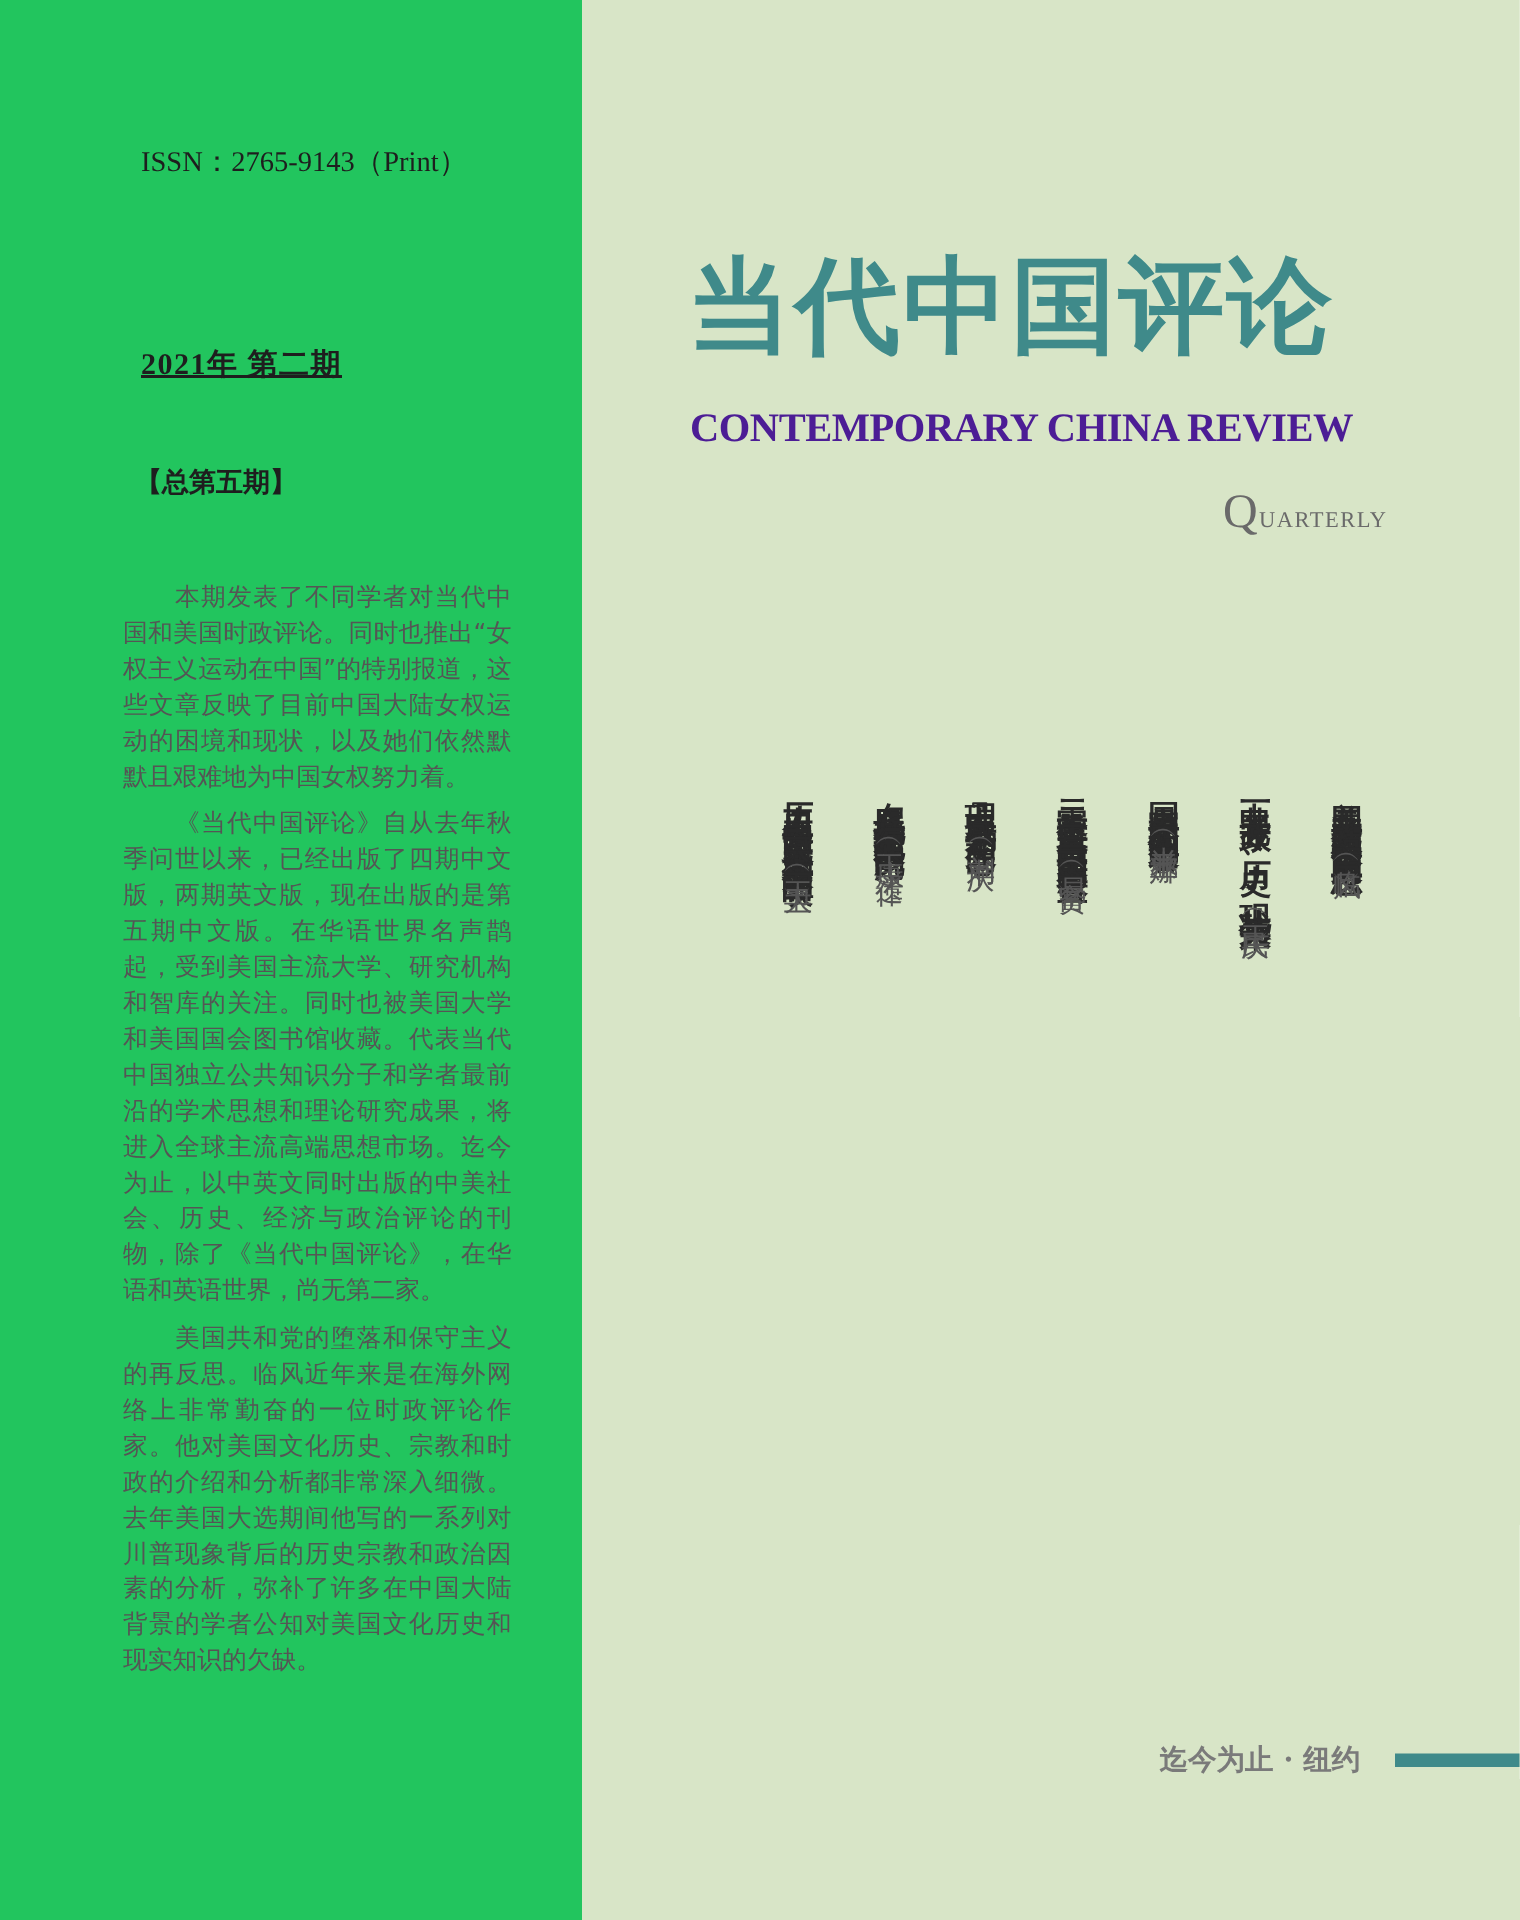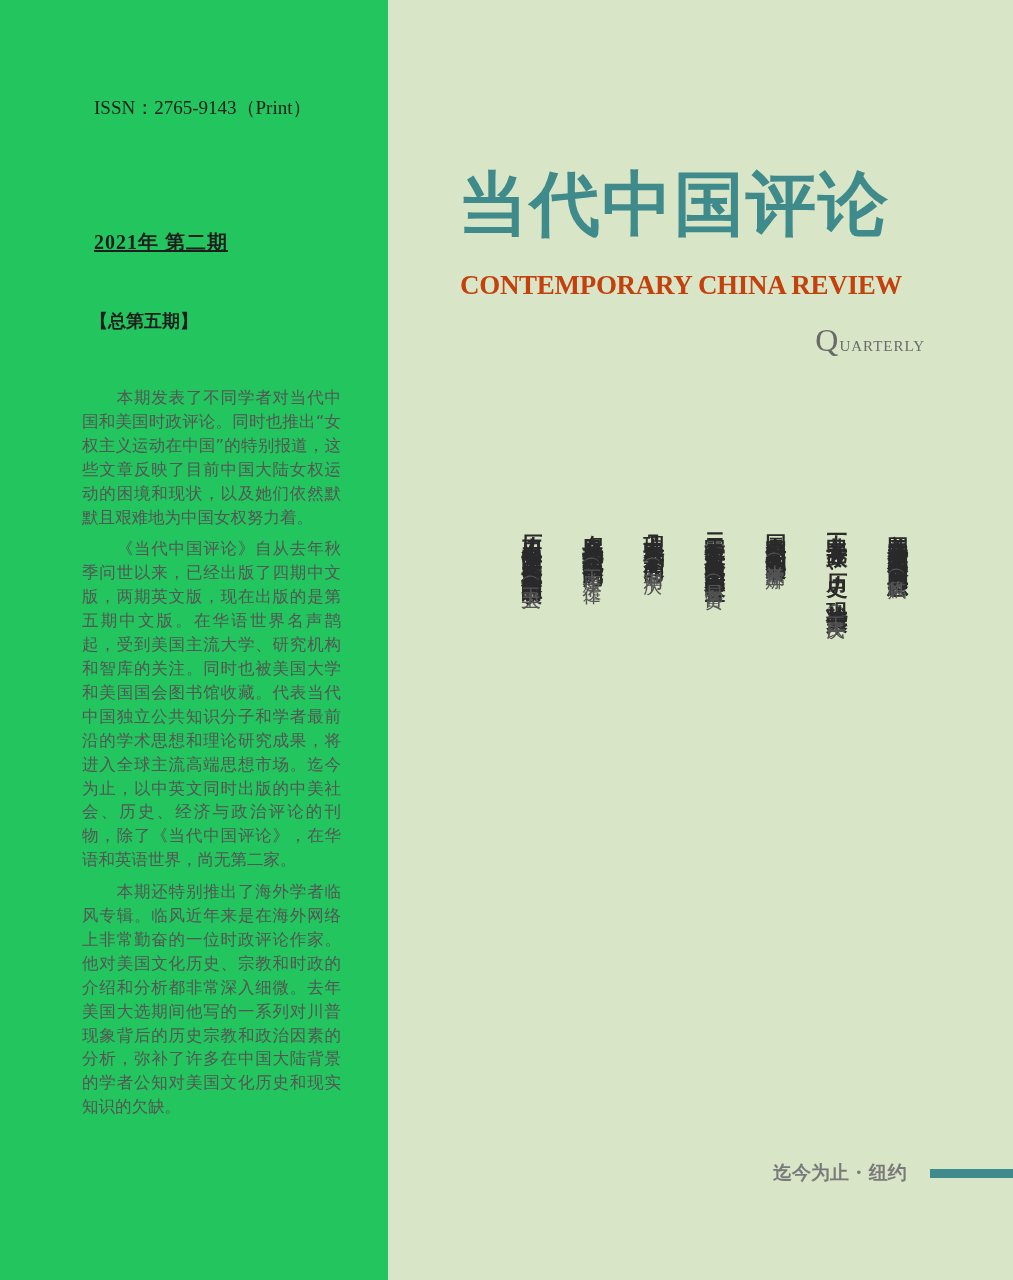--- a/index.html
+++ b/index.html
@@ -17,21 +17,21 @@
     .season { top: 179px; font-size: 21px; font-weight: bold; font-family: "Liberation Serif", serif; }
     .yearno { top: 229px; font-size: 20px; font-weight: bold; letter-spacing: 1px; font-family: "Liberation Serif", serif; text-decoration: underline; }
     .total { top: 268px; left: 90px; font-size: 18px; font-weight: bold; font-family: "Liberation Serif", serif; margin-top: 41px; }
 
     .intro { position: absolute; left: 82px; top: 386px; width: 259px; color: #555555;
       font-family: "DejaVu Sans", sans-serif; font-size: 16.5px; line-height: 23.9px; text-align: justify; }
     .intro p { margin: 0 0 8px 0; text-indent: 2.1em; }
 
     .title-cn { position: absolute; left: 458px; top: 138px; color: #3f8a8a; font-size: 70px; font-weight: bold;
       font-family: "DejaVu Serif", serif; letter-spacing: 2px; white-space: nowrap; margin-top: 20px; }
-    .title-en { position: absolute; left: 460px; top: 270px; color: #c2410c; font-size: 27px; font-weight: bold;
+    .title-en { position: absolute; left: 460px; top: 270px; color: #4c1d95; font-size: 27px; font-weight: bold;
       font-family: "Liberation Serif", serif; white-space: nowrap; letter-spacing: -0.3px; }
     .quarterly { position: absolute; right: 88px; top: 322px; color: #6a6a6a; font-size: 22px;
       font-family: "Liberation Serif", serif; font-variant: small-caps; letter-spacing: 1px; white-space: nowrap; }
     .quarterly .big { font-size: 32px; }
 
     .toc { position: absolute; top: 518px; right: 100px; height: 600px;
       display: flex; flex-direction: row-reverse; gap: 0; }
     .toc-item { writing-mode: vertical-rl; font-family: "DejaVu Serif", serif; font-size: 21px; font-weight: bold;
       color: #2a2a2a; width: 61px; line-height: 30px; letter-spacing: 2.6px; white-space: nowrap; }
     .toc-item .author { font-weight: normal; color: #555555; font-family: "DejaVu Sans", sans-serif; font-size: 19px; }
@@ -44,21 +44,21 @@
 <body>
 
 <div class="left">
   <div class="meta-line issn1">ISSN：2765-9143（Print）</div>
   <div class="meta-line yearno">2021年 第二期</div>
   <div class="meta-line total">【总第五期】</div>
 
   <div class="intro">
     <p>本期发表了不同学者对当代中国和美国时政评论。同时也推出“女权主义运动在中国”的特别报道，这些文章反映了目前中国大陆女权运动的困境和现状，以及她们依然默默且艰难地为中国女权努力着。</p>
     <p>《当代中国评论》自从去年秋季问世以来，已经出版了四期中文版，两期英文版，现在出版的是第五期中文版。在华语世界名声鹊起，受到美国主流大学、研究机构和智库的关注。同时也被美国大学和美国国会图书馆收藏。代表当代中国独立公共知识分子和学者最前沿的学术思想和理论研究成果，将进入全球主流高端思想市场。迄今为止，以中英文同时出版的中美社会、历史、经济与政治评论的刊物，除了《当代中国评论》，在华语和英语世界，尚无第二家。</p>
-    <p>本期还特别推出了海外学者临风专辑。临风近年来是在海外网络上非常勤奋的一位时政评论作家。他对美国文化历史、宗教和时政的介绍和分析都非常深入细微。去年美国大选期间他写的一系列对川普现象背后的历史宗教和政治因素的分析，弥补了许多在中国大陆背景的学者公知对美国文化历史和现实知识的欠缺。</p>
+    <p>美国共和党的堕落和保守主义的再反思。临风近年来是在海外网络上非常勤奋的一位时政评论作家。他对美国文化历史、宗教和时政的介绍和分析都非常深入细微。去年美国大选期间他写的一系列对川普现象背后的历史宗教和政治因素的分析，弥补了许多在中国大陆背景的学者公知对美国文化历史和现实知识的欠缺。</p>
   </div>
 </div>
 
 <div class="right"></div>
 
 <div class="title-cn">当代中国评论</div>
 <div class="title-en">CONTEMPORARY CHINA REVIEW</div>
 <div class="quarterly"><span class="big">Q</span><span>uarterly</span></div>
 
 <div class="toc">

